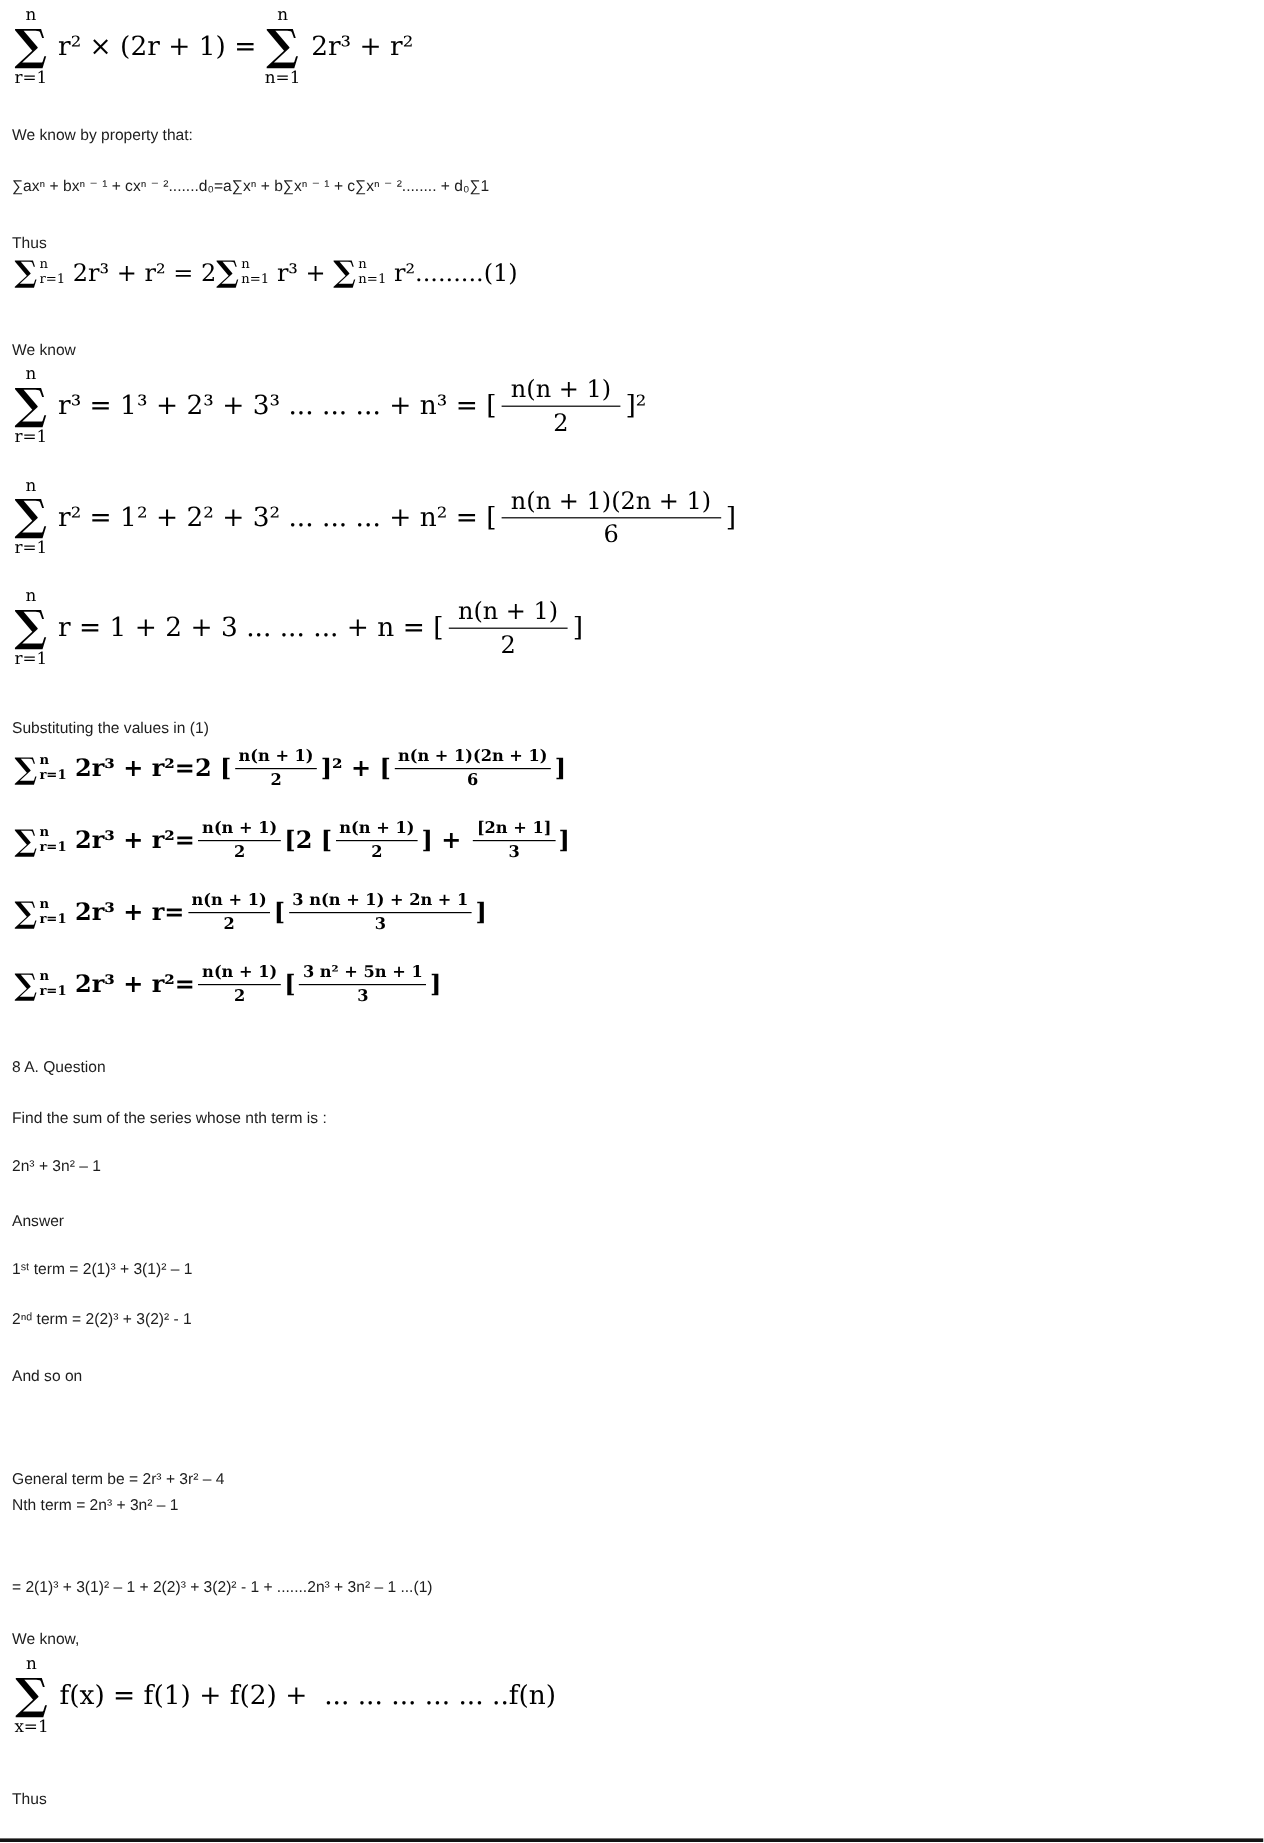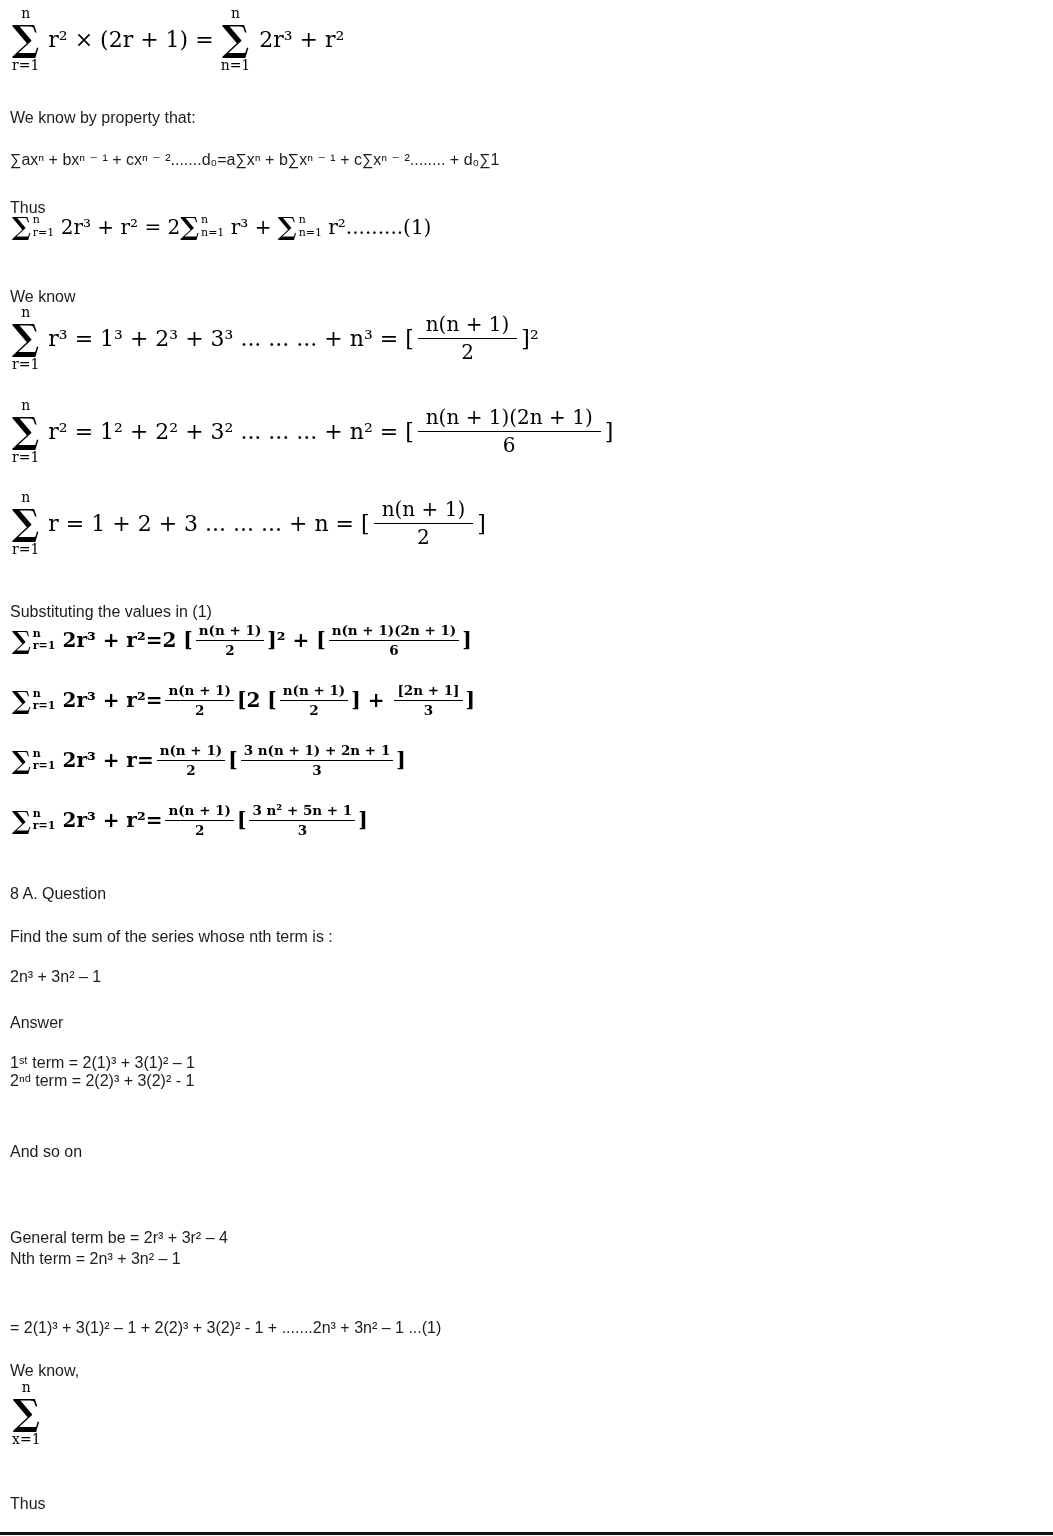--- a/index.html
+++ b/index.html
@@ -1,20 +1,20 @@
 <!DOCTYPE html>
 <html><head>
 <meta charset="utf-8">
 <style>
   html,body{margin:0;padding:0;background:#ffffff}
   .page{position:relative;width:1053px;height:1536px;overflow:hidden;background:#ffffff}
 
   
   .t{position:absolute;left:10px;font-family:"Liberation Sans","DejaVu Sans",sans-serif;
-     font-size:16px;color:#1d1d1d;white-space:pre;line-height:1.3}
+     font-size:13px;color:#1d1d1d;white-space:pre;line-height:1.3}
   .t.bold{font-weight:400}
 
   
   .deq{position:absolute;left:12px;display:flex;align-items:center;
        font-family:"DejaVu Serif","Liberation Serif",serif;font-size:22px;color:#000;white-space:pre}
   .bigsig{display:inline-flex;flex-direction:column;align-items:center;line-height:1;margin-right:9px}
   .bs-sup,.bs-sub{font-size:14px}
   .bs-sym{font-size:36px;font-weight:700;line-height:.95;padding:1px 0 3px}
   .deq .frac{display:inline-flex;flex-direction:column;align-items:center;font-size:20px;
              line-height:1.2;margin:0 4px;text-align:center}
@@ -225,31 +225,32 @@
       <span class="fr-den">3</span>
     </span>
     <span>]</span>
   </div>
 
   <p class="t bold" style="top:868px">8 A. Question</p>
   <p class="t" style="top:911px">Find the sum of the series whose nth term is :</p>
   <p class="t" style="top:951px">2n³ + 3n² – 1</p>
   <p class="t bold" style="top:997px">Answer</p>
   <p class="t" style="top:1037px">1ˢᵗ term = 2(1)³ + 3(1)² – 1</p>
-  <p class="t" style="top:1055px">2ⁿᵈ term = 2(2)³ + 3(2)² - 1</p>
+  <p class="t" style="top:1078px">2ⁿᵈ term = 2(2)³ + 3(2)² - 1</p>
   <p class="t" style="top:1126px">And so on</p>
   <p class="t" style="top:1233px">Nth term = 2n³ + 3n² – 1</p>
   <p class="t" style="top:1212px">General term be = 2r³ + 3r² – 4</p>
   <p class="t" style="top:1302px">= 2(1)³ + 3(1)² – 1 + 2(2)³ + 3(2)² - 1 + .......2n³ + 3n² – 1 ...(1)</p>
   <p class="t" style="top:1345px">We know,</p>
 
   <div class="deq" style="top:1380px">
     <span class="bigsig">
       <span class="bs-sup">n</span>
       <span class="bs-sym">∑</span>
       <span class="bs-sub">x=1</span>
     </span>
+    <span>f(x) = f(1) + f(2) +  ... ... ... ... ... ..f(n)</span>
   </div>
 
   <p class="t" style="top:1478px">Thus</p>
 
   <div class="rule"></div>
 </div>
 
 </body></html>

